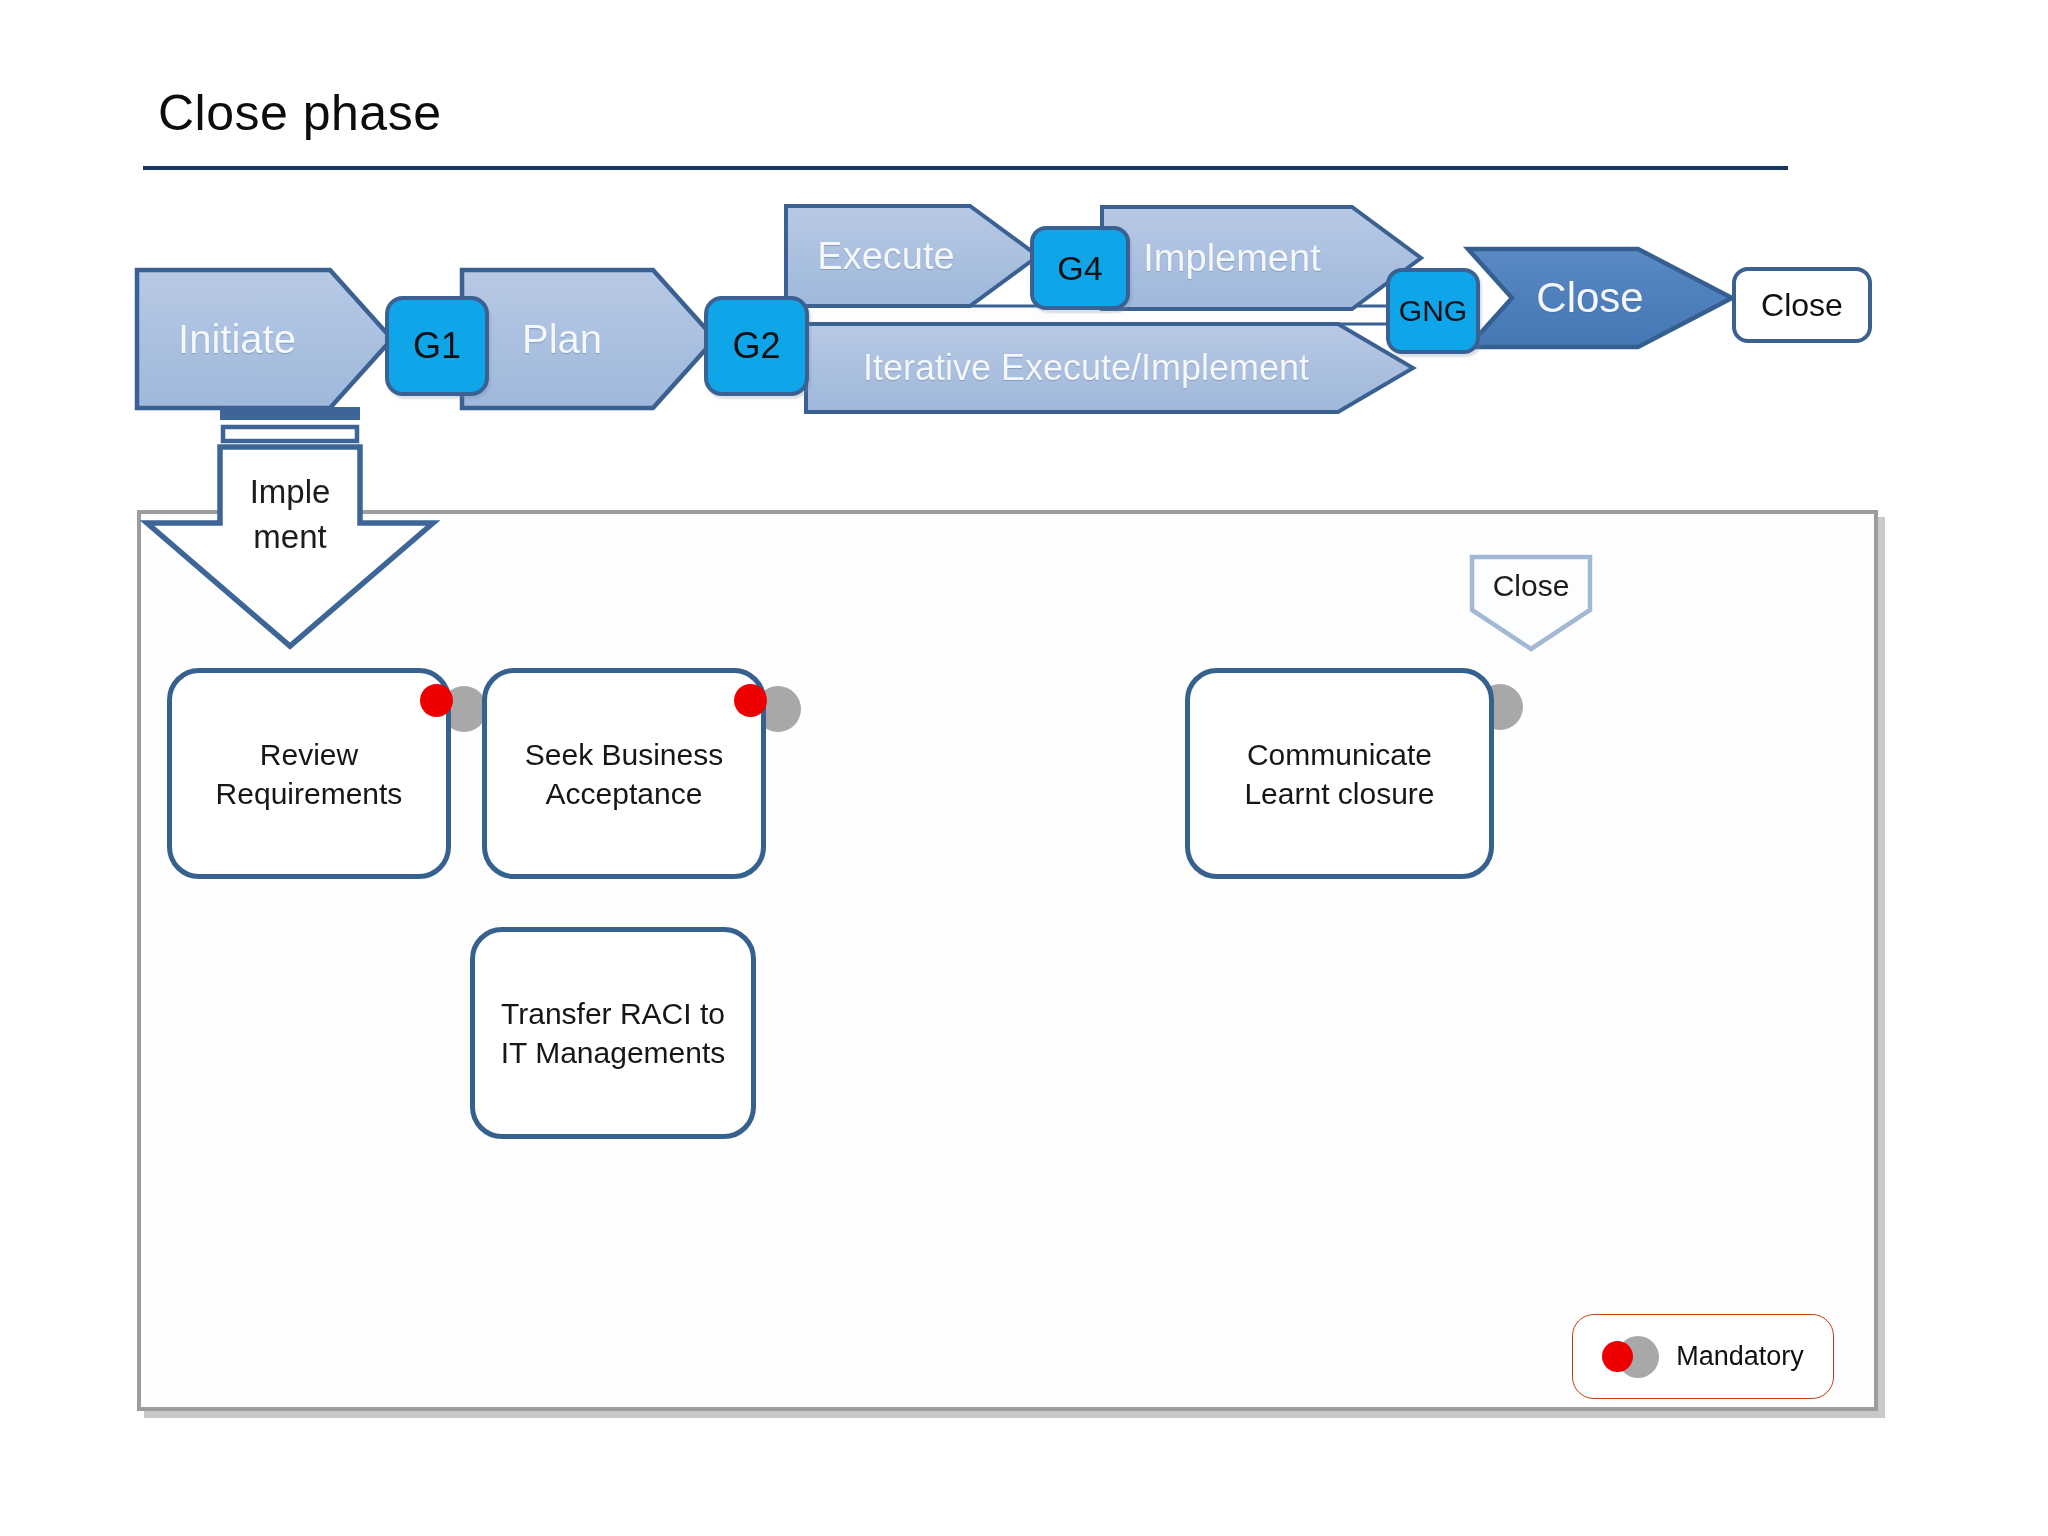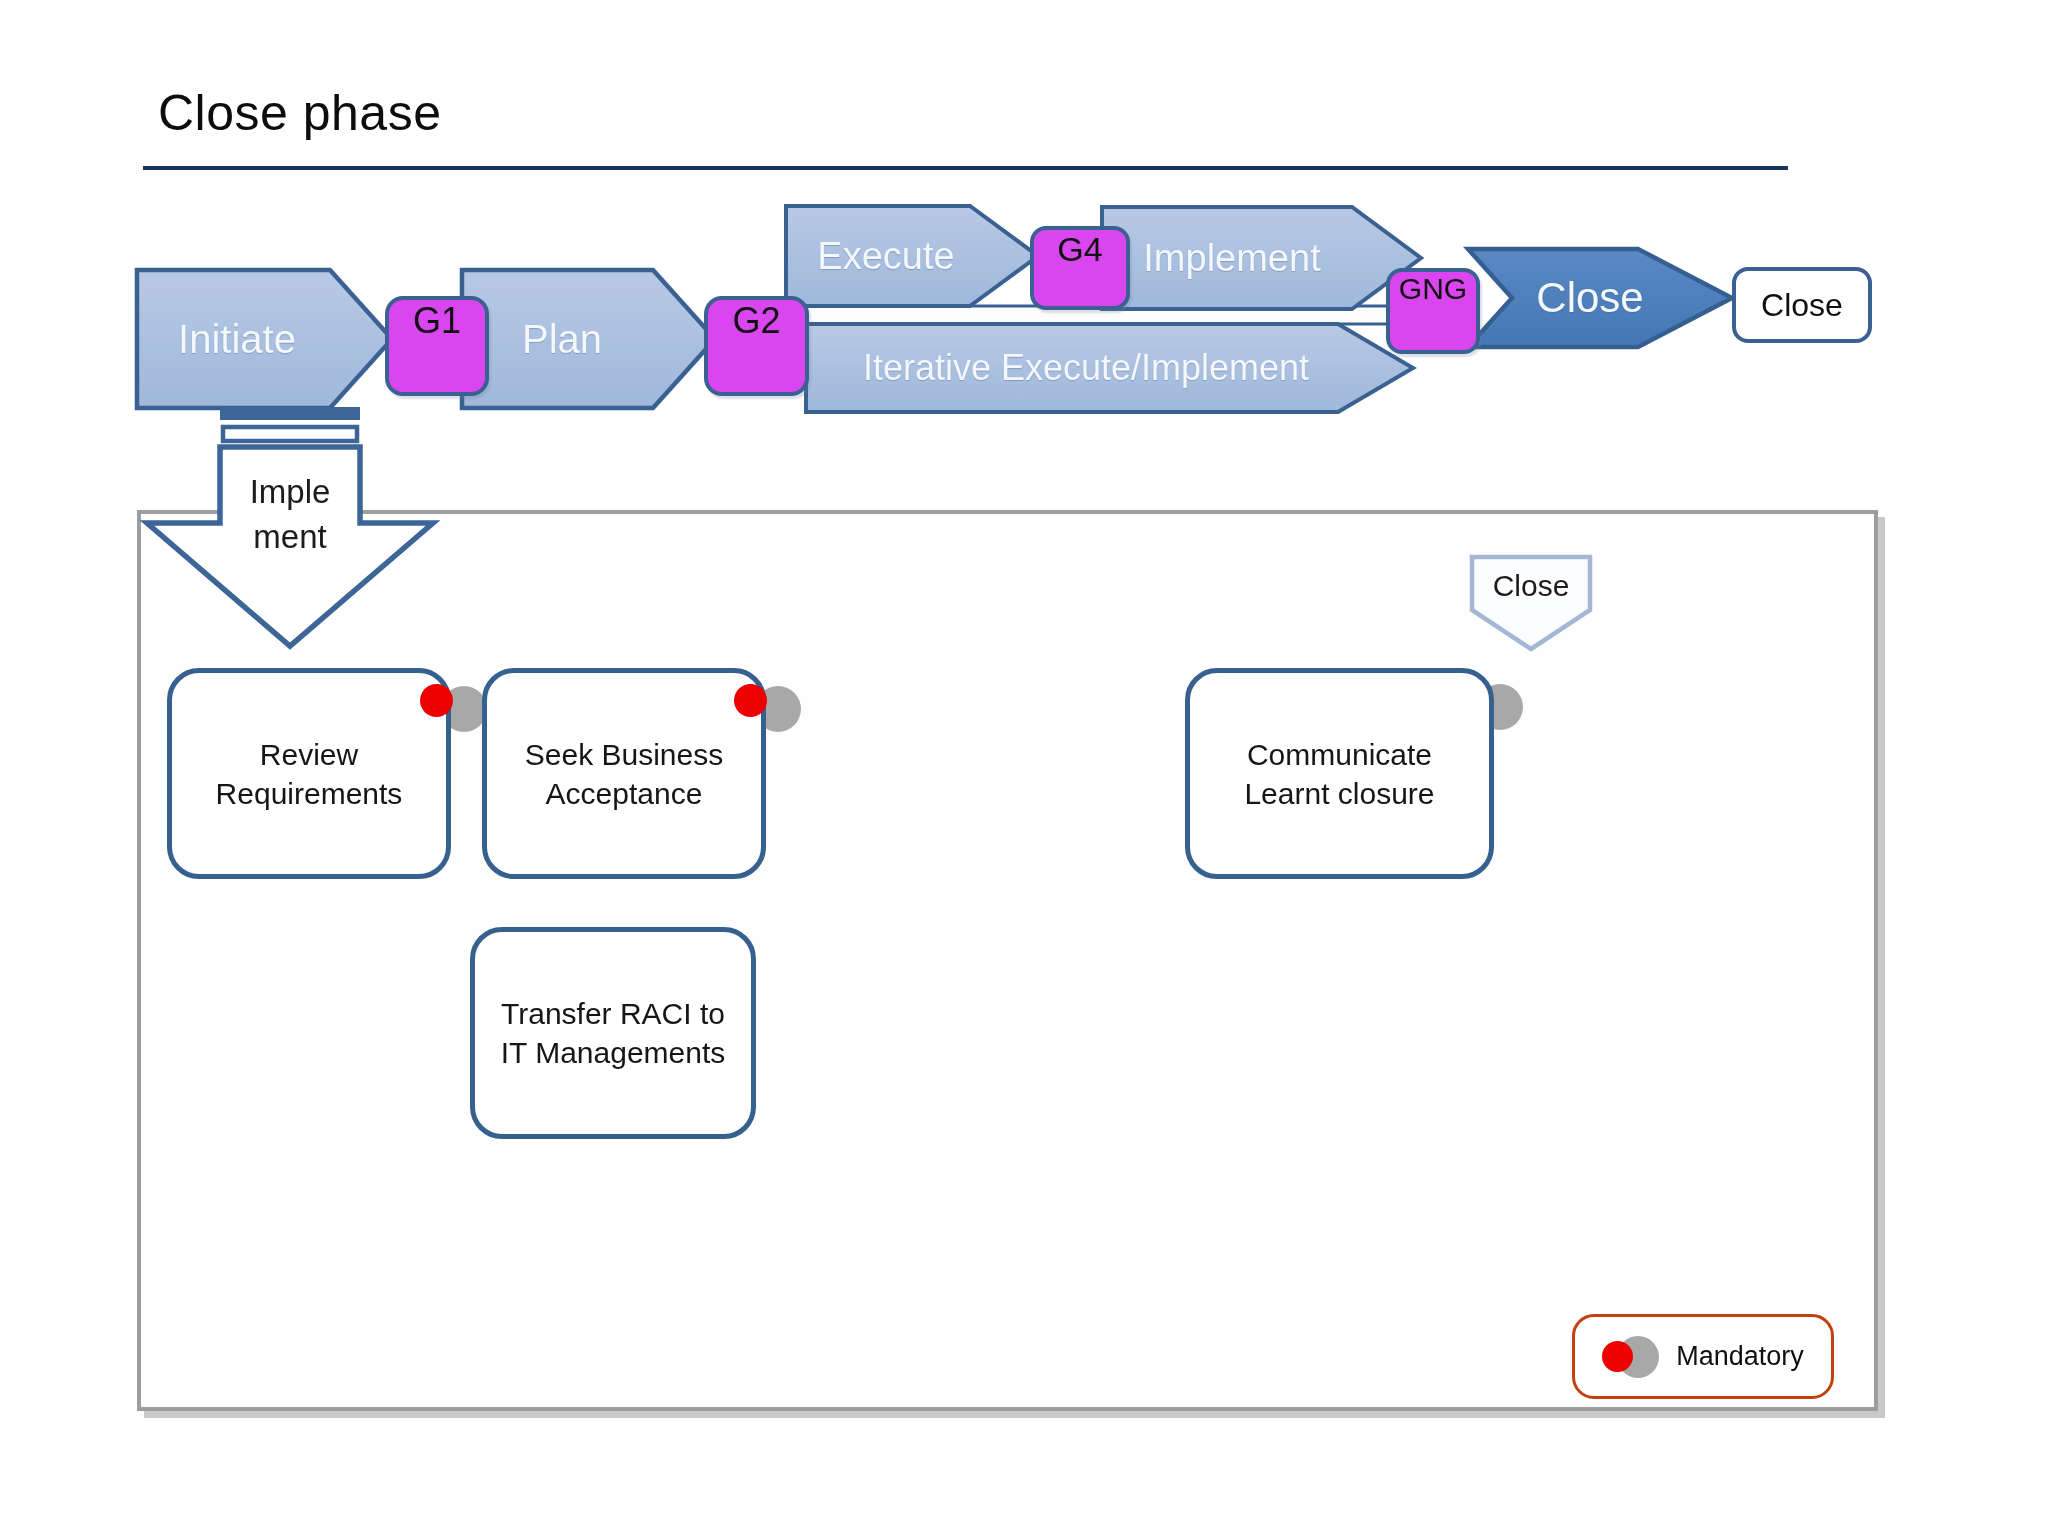--- a/index.html
+++ b/index.html
@@ -15,22 +15,22 @@
 
   
   .shapes { left:0; top:0; width:2048px; height:1536px; z-index:2; pointer-events:none; }
 
   
   .lbl { display:flex; align-items:center; justify-content:center; text-align:center; z-index:4; }
   .arrow-lbl { color:#f4f7fb; font-size:40px; white-space:nowrap; text-shadow:0 1px 1px rgba(60,90,130,.35); }
 
   
   .gate {
-    background:#d946ef; border:4px solid #3a6191; border-radius:18px; z-index:5;
-    display:flex; align-items:flex-start; justify-content:center; color:#101010;
+    background:#0ea5e9; border:4px solid #3a6191; border-radius:18px; z-index:5;
+    display:flex; align-items:center; justify-content:center; color:#101010;
     box-shadow:2px 3px 2px rgba(110,130,160,.25);
   }
 
   
   .endbox {
     background:#ffffff; border:4px solid #3a6191; border-radius:16px; z-index:5;
     display:flex; align-items:center; justify-content:center; font-size:32px; color:#101010;
   }
 
   
@@ -51,21 +51,21 @@
   .red-c  { border-radius:50%; background:#ee0000; z-index:5; }
 
   
   .imp-lbl { left:200px; top:470px; width:180px; z-index:4; font-size:33px; line-height:1.35;
              text-align:center; color:#1c1c1c; }
   .plate-lbl { left:1472px; top:559px; width:118px; height:54px; font-size:30px; color:#1c1c1c; }
 
   
   .legend {
     left:1572px; top:1314px; width:262px; height:85px; background:#ffffff;
-    border:3px solid #c2410c; border-radius:22px; z-index:4; box-sizing:border-box;
+    border:1px solid #c2410c; border-radius:22px; z-index:4; box-sizing:border-box;
     display:flex; align-items:center; justify-content:center; gap:16px;
   }
   .legend .icon { position:relative; width:58px; height:48px; }
   .legend .icon .g { position:absolute; left:15px; top:3px; width:42px; height:42px; }
   .legend .icon .r { position:absolute; left:0; top:8px; width:31px; height:31px; }
   .legend .txt { font-size:27px; color:#101010; }
 </style>
 </head>
 <body>
 

